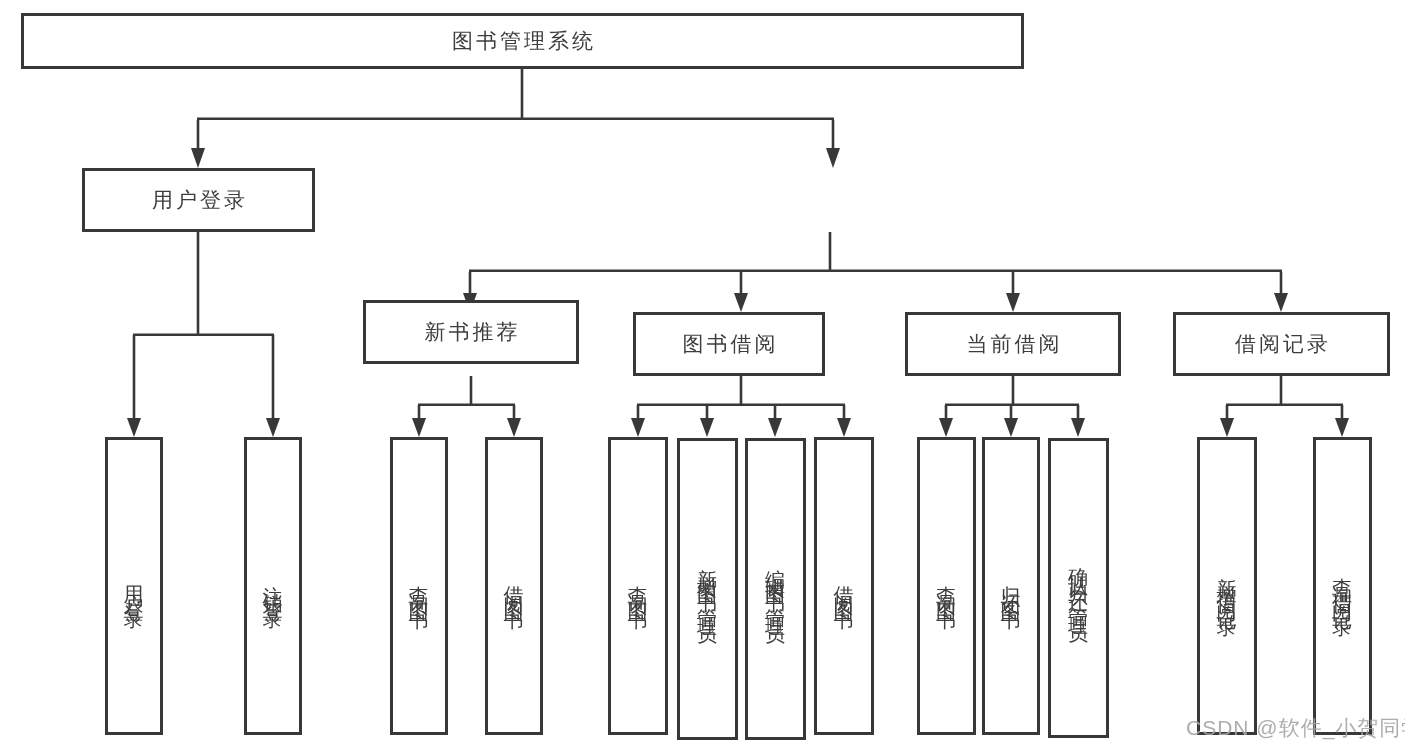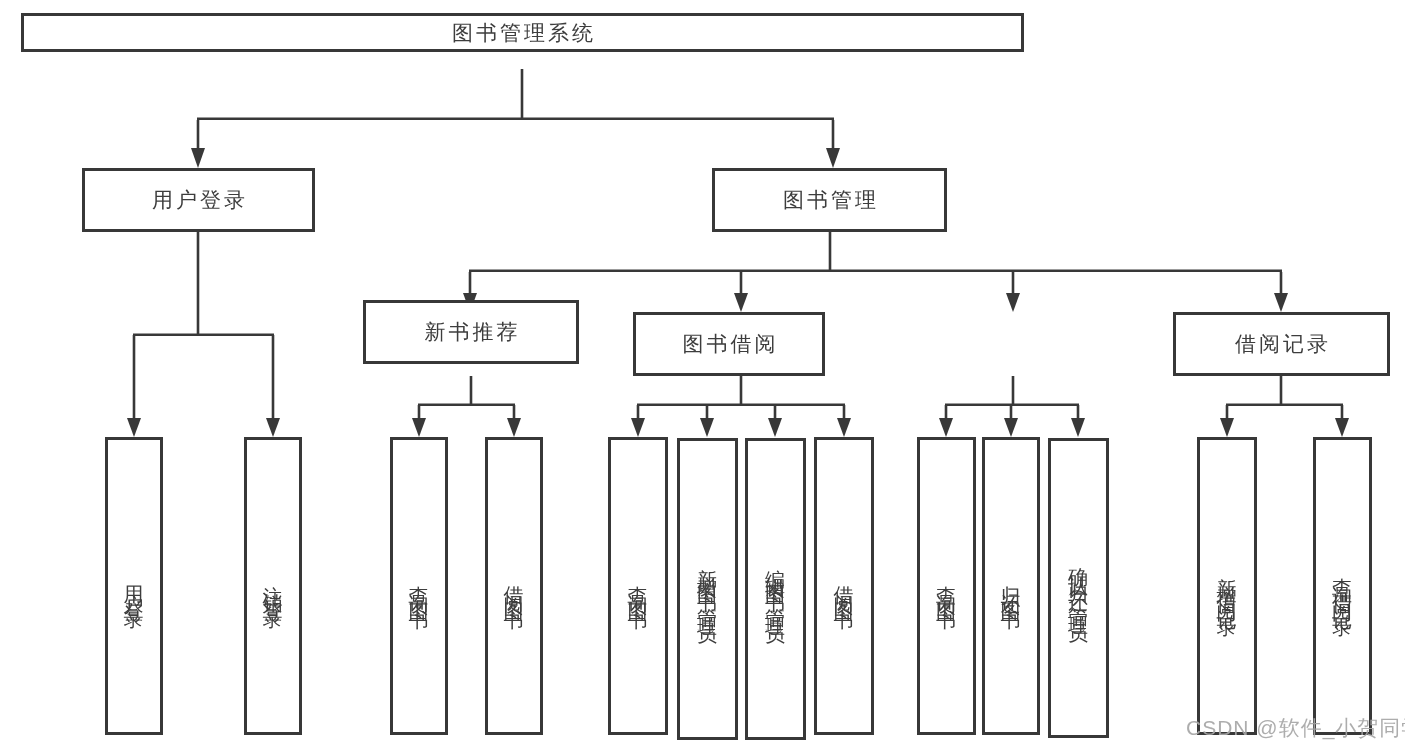--- a/index.html
+++ b/index.html
@@ -101,27 +101,27 @@
       <polygon points="768,418 782,418 775,437"></polygon>
       <polygon points="837,418 851,418 844,437"></polygon>
       <polygon points="939,418 953,418 946,437"></polygon>
       <polygon points="1004,418 1018,418 1011,437"></polygon>
       <polygon points="1071,418 1085,418 1078,437"></polygon>
       <polygon points="1220,418 1234,418 1227,437"></polygon>
       <polygon points="1335,418 1349,418 1342,437"></polygon>
     </g>
   </svg>
 
-  <div class="box h" style="left:21px; top:13px; width:1003px; height:39px">图书管理系统</div>
+  <div class="box h" style="left:21px; top:13px; width:1003px; height:56px">图书管理系统</div>
 
   <div class="box h" style="left:82px; top:168px; width:233px; height:64px">用户登录</div>
-  <div class="box h" style="left:712px; top:168px; width:235px; height:64px">图书管理</div>
 
   <div class="box h" style="left:363px; top:300px; width:216px; height:64px">新书推荐</div>
   <div class="box h" style="left:633px; top:312px; width:192px; height:64px">图书借阅</div>
+  <div class="box h" style="left:905px; top:312px; width:216px; height:64px">当前借阅</div>
   <div class="box h" style="left:1173px; top:312px; width:217px; height:64px">借阅记录</div>
 
   <div class="box v" style="left:105px; top:437px; width:58px; height:298px">用户登录</div>
   <div class="box v" style="left:244px; top:437px; width:58px; height:298px">注销登录</div>
 
   <div class="box v" style="left:390px; top:437px; width:58px; height:298px">查询图书</div>
   <div class="box v" style="left:485px; top:437px; width:58px; height:298px">借阅图书</div>
 
   <div class="box v" style="left:608px; top:437px; width:60px; height:298px">查询图书</div>
   <div class="box v" style="left:677px; top:438px; width:61px; height:302px">新增图书（管理员）</div>

